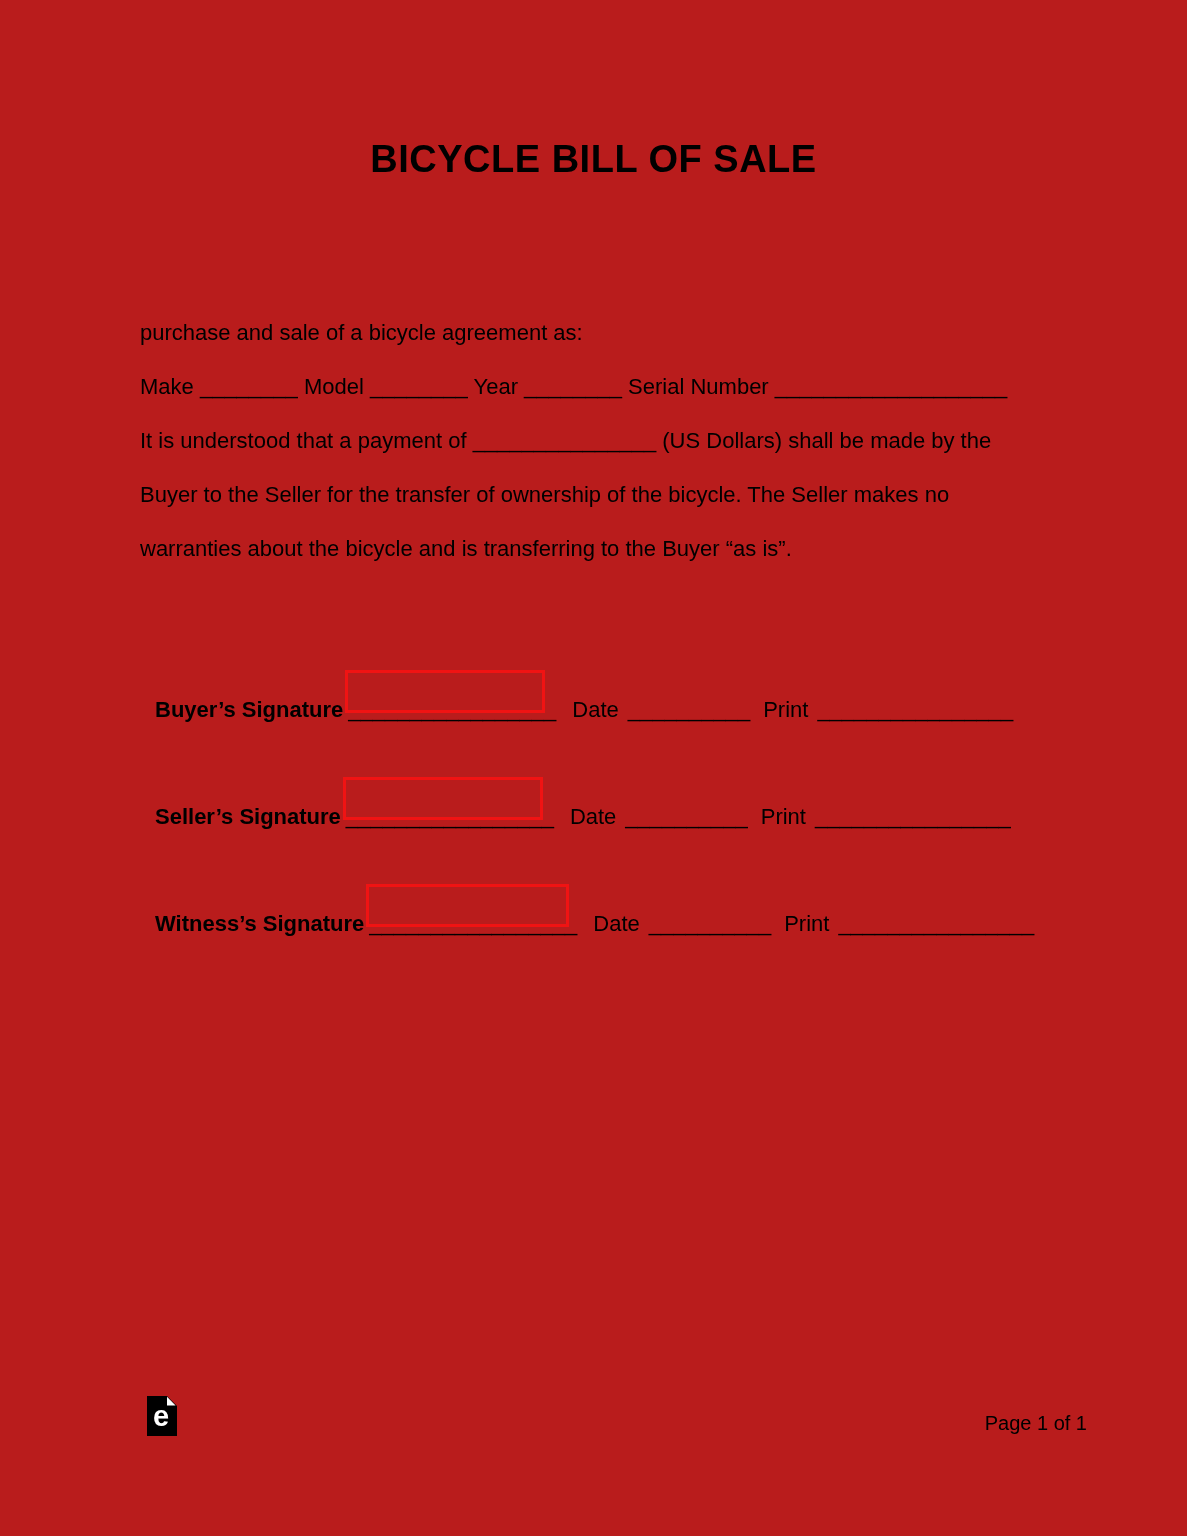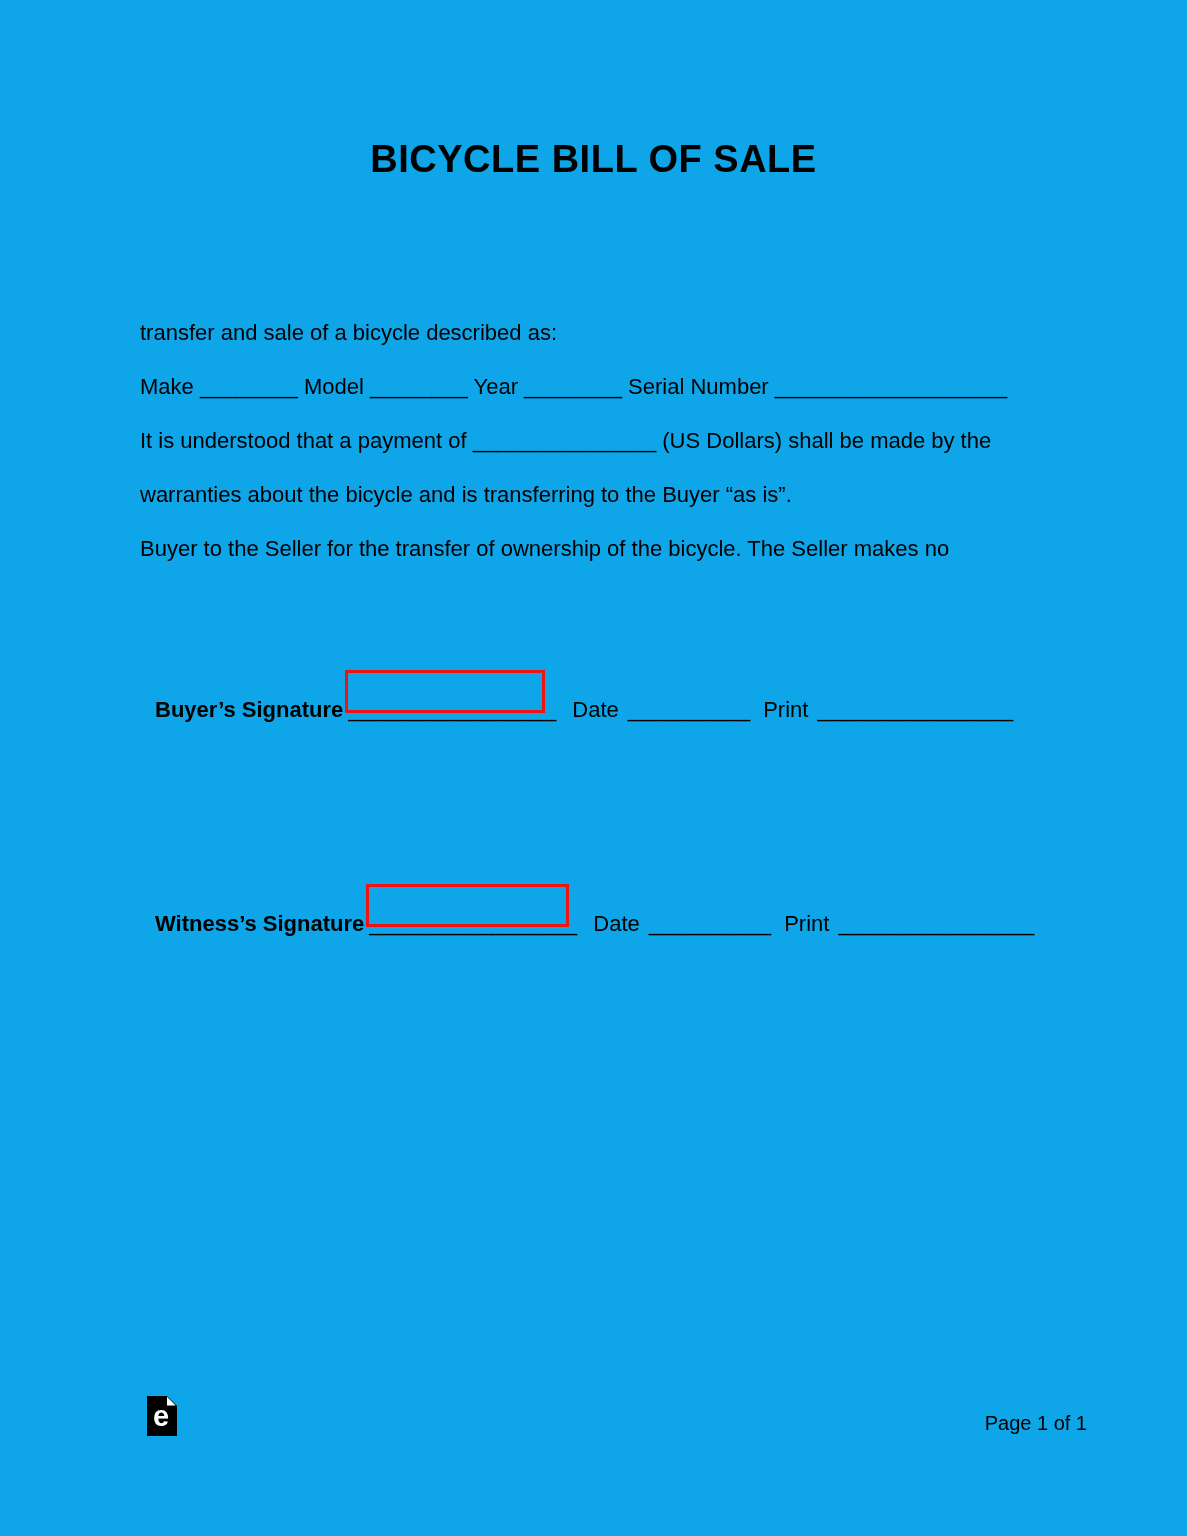--- a/index.html
+++ b/index.html
@@ -6,21 +6,21 @@
   html,body { background:#ffffff; }
   body {
     width:1187px; height:1536px;
     position:relative;
     overflow:hidden;
     font-family:"Liberation Sans", "DejaVu Sans", sans-serif;
     color:#000000;
   }
   .page {
     position:absolute; inset:0;
-    background:#0ea5e9;
+    background:#b91c1c;
   }
   .doc-title {
     position:absolute;
     top:138px; left:0; right:0;
     text-align:center;
     font-size:38px;
     font-weight:bold;
     letter-spacing:0.5px;
     white-space:nowrap;
   }
@@ -73,31 +73,34 @@
   }
 </style>
 </head>
 <body>
 
 <div class="page">
 
   <h1 class="doc-title">BICYCLE BILL OF SALE</h1>
 
   <div class="body-text">
-    <div class="body-line">transfer and sale of a bicycle described as:</div>
+    <div class="body-line">purchase and sale of a bicycle agreement as:</div>
     <div class="body-line">Make ________ Model ________ Year ________ Serial Number ___________________</div>
     <div class="body-line">It is understood that a payment of _______________ (US Dollars) shall be made by the</div>
+    <div class="body-line">Buyer to the Seller for the transfer of ownership of the bicycle. The Seller makes no</div>
     <div class="body-line">warranties about the bicycle and is transferring to the Buyer “as is”.</div>
-    <div class="body-line">Buyer to the Seller for the transfer of ownership of the bicycle. The Seller makes no</div>
   </div>
 
   <div class="sig-row row-buyer" style="top:697px;">
     <span class="sig-label">Buyer’s Signature</span><span class="sig-blank"><span>_________________</span><span class="red-box"></span></span><span class="date-label">Date</span><span class="date-blank">__________</span><span class="print-label">Print</span><span class="print-blank">________________</span>
   </div>
 
+  <div class="sig-row row-seller" style="top:804px;">
+    <span class="sig-label">Seller’s Signature</span><span class="sig-blank"><span>_________________</span><span class="red-box"></span></span><span class="date-label">Date</span><span class="date-blank">__________</span><span class="print-label">Print</span><span class="print-blank">________________</span>
+  </div>
 
   <div class="sig-row row-witness" style="top:911px;">
     <span class="sig-label">Witness’s Signature</span><span class="sig-blank"><span>_________________</span><span class="red-box"></span></span><span class="date-label">Date</span><span class="date-blank">__________</span><span class="print-label">Print</span><span class="print-blank">________________</span>
   </div>
 
   <svg class="footer-logo" viewBox="0 0 30 40" xmlns="http://www.w3.org/2000/svg" aria-hidden="true">
     <path d="M0,0 H20 L30,10 V40 H0 Z" fill="#000000"></path>
     <path d="M20,0.8 L28.6,9.4 H20 Z" fill="#ffffff"></path>
     <text x="6" y="30" font-family="Liberation Sans, DejaVu Sans, sans-serif" font-size="29" font-weight="bold" fill="#ffffff">e</text>
   </svg>

